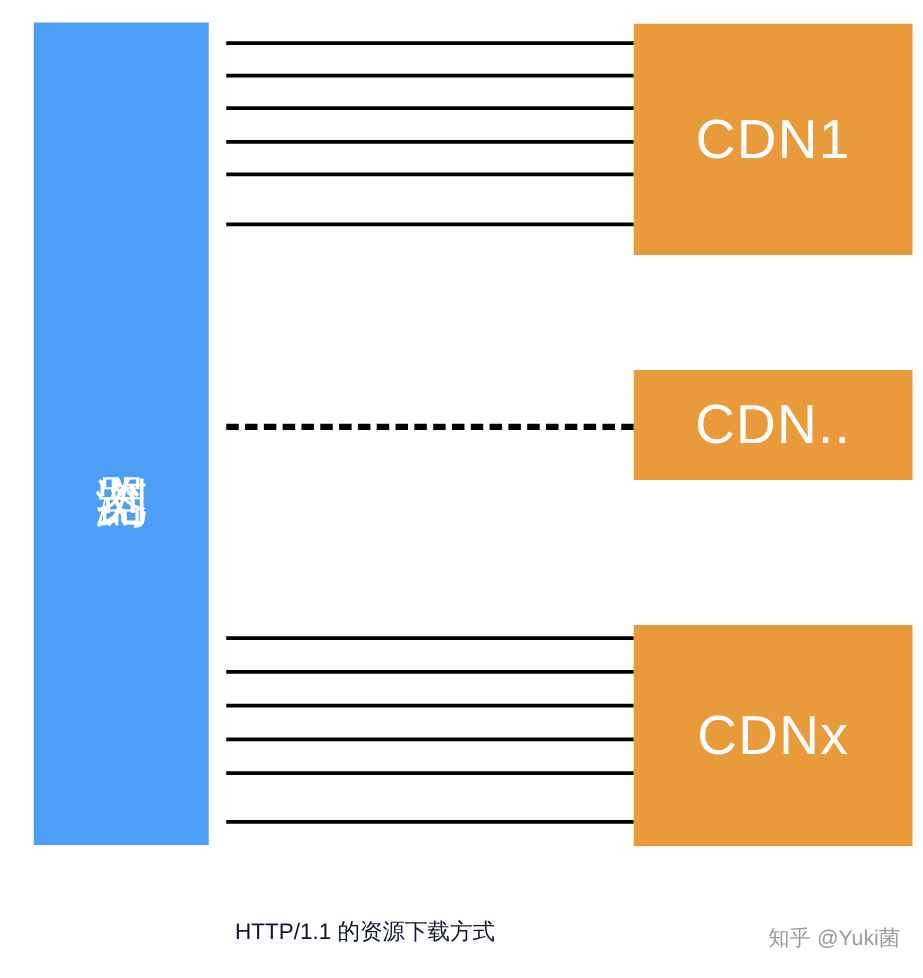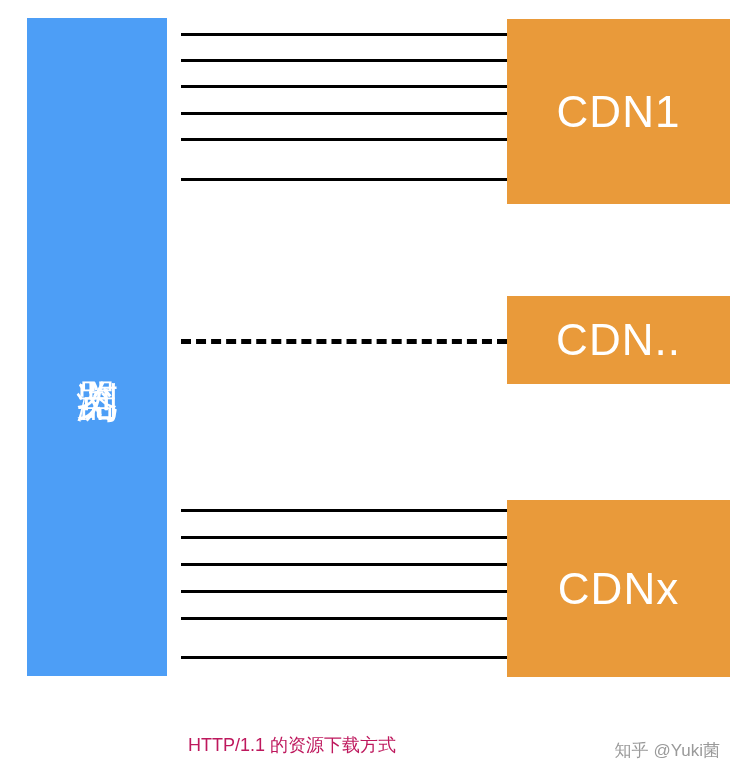--- a/index.html
+++ b/index.html
@@ -68,21 +68,21 @@
     height: 0;
     border-top: 5px dashed #000000;
   }
   .caption {
     position: absolute;
     left: 0;
     top: 733px;
     width: 584px;
     text-align: center;
     font-size: 18px;
-    color: #be185d;
+    color: #0f172a;
   }
   .watermark {
     position: absolute;
     right: 18px;
     top: 739px;
     font-size: 17px;
     color: #9a9a9a;
     display: flex;
     align-items: center;
     gap: 5px;

